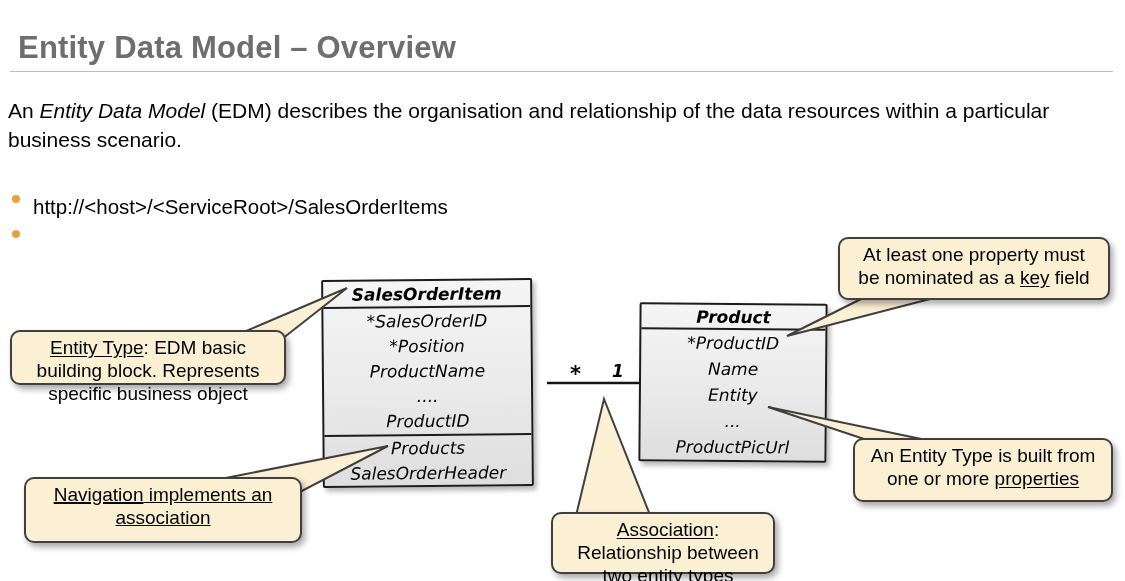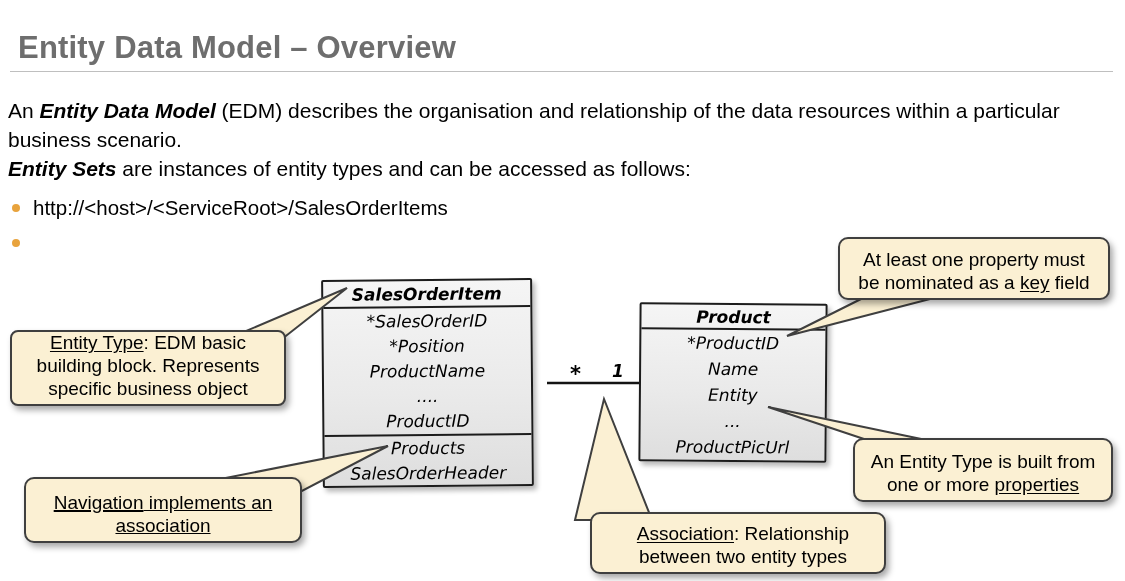--- a/index.html
+++ b/index.html
@@ -10,25 +10,25 @@
   
   .slide-title {
     position:absolute; left:18px; top:10px;
     font-size:31px; font-weight:700; color:#6e6e6e; letter-spacing:0.2px;margin-top:20px;
   }
   .title-sep { position:absolute; left:10px; top:71px; width:1103px; height:1px; background:#bfbfbf; }
 
   
   .intro { position:absolute; left:8px; top:96px; width:1112px; font-size:21px; line-height:29px; }
   .intro p { margin:0; }
-  .em { font-weight:700; font-style:italic; }
+  .em { font-weight:400; font-style:italic; }
 
   
   .bullets { position:absolute; left:12px; top:195px; }
-  .bullet-row { display:flex; align-items:center; height:25px; margin-bottom:10px; font-size:20.5px; }
+  .bullet-row { display:flex; align-items:flex-start; height:25px; margin-bottom:10px; font-size:20.5px; }
   .dot { width:8px; height:8px; border-radius:50%; background:#e8a33d; margin-right:13px; flex:0 0 auto; }
 
   
   .diagram { position:absolute; left:0; top:0; width:1125px; height:581px; }
   .overlay-svg { position:absolute; left:0; top:0; z-index:2; pointer-events:none; }
 
   .entity-box {
     position:absolute; z-index:1; box-sizing:border-box;
     display:flex; flex-direction:column;
     background:linear-gradient(180deg,#f5f5f5 0%,#eaeaea 55%,#dedede 100%);
@@ -53,39 +53,38 @@
 
   .cardinality { position:absolute; z-index:2; font-weight:700; }
   #card-many { left:570px; top:362px; font-size:21px; }
   #card-one  { left:612px; top:361px; font-size:17px; }
 
   
   .callout {
     position:absolute; z-index:3; box-sizing:border-box;
     background:#fbf0d3; border:2px solid #3f3f3f; border-radius:10px;
     box-shadow:3px 4px 6px rgba(0,0,0,0.35);
-    display:flex; align-items:flex-end; justify-content:center;
+    display:flex; align-items:flex-start; justify-content:center;
     text-align:center; font-size:19px; line-height:23px; padding:4px 10px;
   }
   .callout .u { text-decoration:underline; text-underline-offset:2px; }
-  #co-entity-type { left:10px;  top:330px; width:276px; height:76px;border-radius:8px; }
+  #co-entity-type { left:10px;  top:330px; width:276px; height:55px; }
   #co-navigation  { left:24px;  top:477px; width:278px; height:66px;text-decoration:underline; }
   #co-keyfield    { left:838px; top:237px; width:272px; height:63px; }
   #co-properties  { left:853px; top:438px; width:260px; height:64px; }
-  #co-association { left:590px; top:512px; width:296px; height:62px;padding-left:20px; }
+  #co-association { left:551px; top:512px; width:224px; height:62px;padding-left:20px; }
 </style>
 </head>
 <body>
 
 <div class="slide-title">Entity Data Model – Overview</div>
 <div class="title-sep"></div>
 
 <div class="intro">
   <p><span>An </span><span class="em">Entity Data Model</span><span> (EDM) describes the organisation and relationship of the data resources within a particular business scenario.</span></p>
-  <p><span class="em">Entity Sets</span><span> are instances of entity types and can be accessed as follows:</span></p>
 </div>
 
 <div class="bullets">
   <div class="bullet-row">
     <span class="dot"></span>
     <span>http://&lt;host&gt;/&lt;ServiceRoot&gt;/SalesOrderItems</span>
   </div>
   <div class="bullet-row">
     <span class="dot"></span>
   </div>

